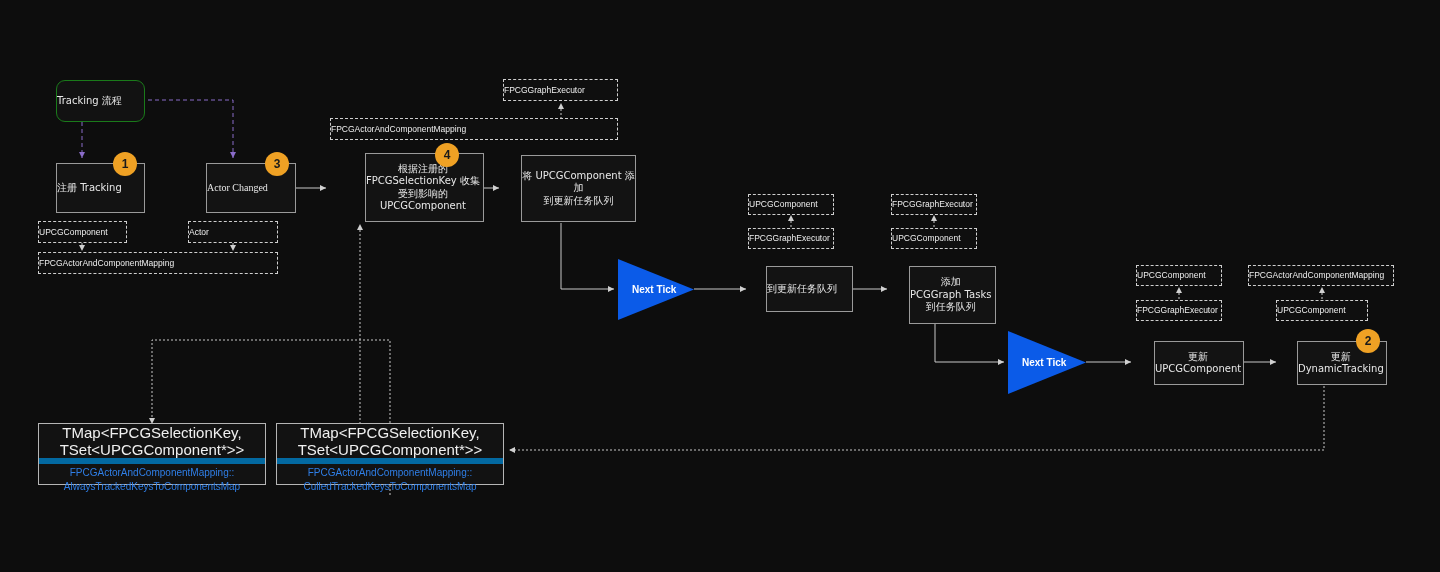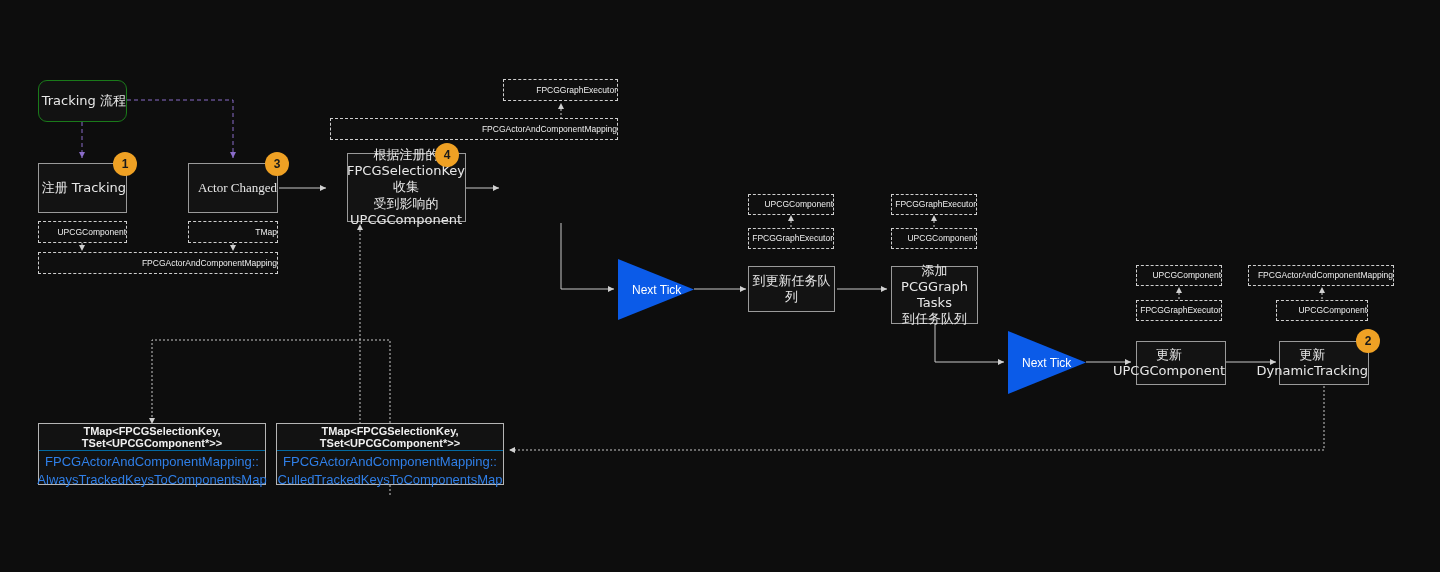--- a/index.html
+++ b/index.html
@@ -19,30 +19,31 @@
     position: absolute;
     left: 0; top: 0;
     width: 1440px; height: 572px;
     pointer-events: none;
   }
   .node {
     position: absolute;
     box-sizing: border-box;
     display: flex;
     align-items: center;
-    justify-content: flex-end;
+    justify-content: flex-start;
     text-align: center;
     color: #e8e8e8;
     line-height: 1.25;
   }
   
   .proc {
     border: 1px solid #9a9a9a;
     background: #131313;
-    font-size: 13px;
+    font-size: 10px;
+    margin-left: 18px;
   }
   .proc.start {
     border: 1.5px solid #1a7a1a;
     border-radius: 9px;
     background: #121212;
   }
   
   .dashed {
     border: 1px dashed #cfcfcf;
     background: #0f0f0f;
@@ -58,22 +59,22 @@
   }
   .gate .tri {
     position: absolute;
     left: 0; top: 0;
     width: 100%; height: 100%;
   }
   .gate .glabel {
     position: relative;
     z-index: 2;
     color: #ffffff;
-    font-size: 12px;
-    font-weight: normal;
+    font-size: 10px;
+    font-weight: bold;
     padding-left: 14px;
   }
   
   .badge {
     position: absolute;
     width: 24px; height: 24px;
     border-radius: 50%;
     background: #efa124;
     color: #1a1a1a;
     font-size: 12px;
@@ -90,33 +91,33 @@
     border: 1px solid #b5b5b5;
     background: #121212;
     display: flex;
     flex-direction: column;
   }
   .record .rec-head {
     flex: 0 0 26px;
     display: flex;
     align-items: center;
     justify-content: center;
-    border-bottom: 1px solid #0369a1;
+    border-bottom: 6px solid #0369a1;
     color: #f0f0f0;
-    font-size: 11px;
-    font-weight: bold;
+    font-size: 15px;
+    font-weight: normal;
     text-align: center;
   }
   .record .rec-body {
     flex: 1;
     display: flex;
     align-items: center;
     justify-content: center;
     color: #2f7fe8;
-    font-size: 13px;
+    font-size: 10px;
     text-align: center;
     line-height: 1.35;
     padding: 2px 4px;
     box-sizing: border-box;
   }
   .cjk { font-family: "DejaVu Sans", "Liberation Sans", sans-serif; }
 </style>
 </head>
 <body>
 
@@ -190,38 +191,41 @@
 
   <div class="node proc" style="left:188px;top:163px;width:90px;height:50px;font-family:Liberation Serif, serif;">
     <span>Actor Changed</span>
   </div>
   <div class="badge" style="left:265px;top:152px;">3</div>
 
   <div class="node dashed" style="left:38px;top:221px;width:89px;height:22px;">
     <span>UPCGComponent</span>
   </div>
   <div class="node dashed" style="left:188px;top:221px;width:90px;height:22px;">
-    <span>TMap</span>
+    <span>Actor</span>
   </div>
   <div class="node dashed" style="left:38px;top:252px;width:240px;height:22px;">
     <span>FPCGActorAndComponentMapping</span>
   </div>
 
   <div class="node dashed" style="left:330px;top:118px;width:288px;height:22px;">
     <span>FPCGActorAndComponentMapping</span>
   </div>
   <div class="node dashed" style="left:503px;top:79px;width:115px;height:22px;">
     <span>FPCGGraphExecutor</span>
   </div>
 
   <div class="node proc cjk" style="left:347px;top:153px;width:119px;height:69px;">
     <span id="collect-label">根据注册的<br>FPCGSelectionKey 收集<br>受到影响的<br>UPCGComponent</span>
   </div>
   <div class="badge" style="left:435px;top:143px;">4</div>
 
+  <div class="node proc cjk" style="left:503px;top:155px;width:115px;height:67px;">
+    <span id="addq-label">将 UPCGComponent 添加<br>到更新任务队列</span>
+  </div>
 
   <div class="gate" style="left:618px;top:259px;width:76px;height:61px;">
     <svg class="tri" viewBox="0 0 76 61" preserveAspectRatio="none">
       <polygon points="0,0 76,30.5 0,61" fill="#0b5be8"></polygon>
     </svg>
     <span class="glabel">Next Tick</span>
   </div>
 
   <div class="node dashed" style="left:748px;top:194px;width:86px;height:21px;">
     <span>UPCGComponent</span>

